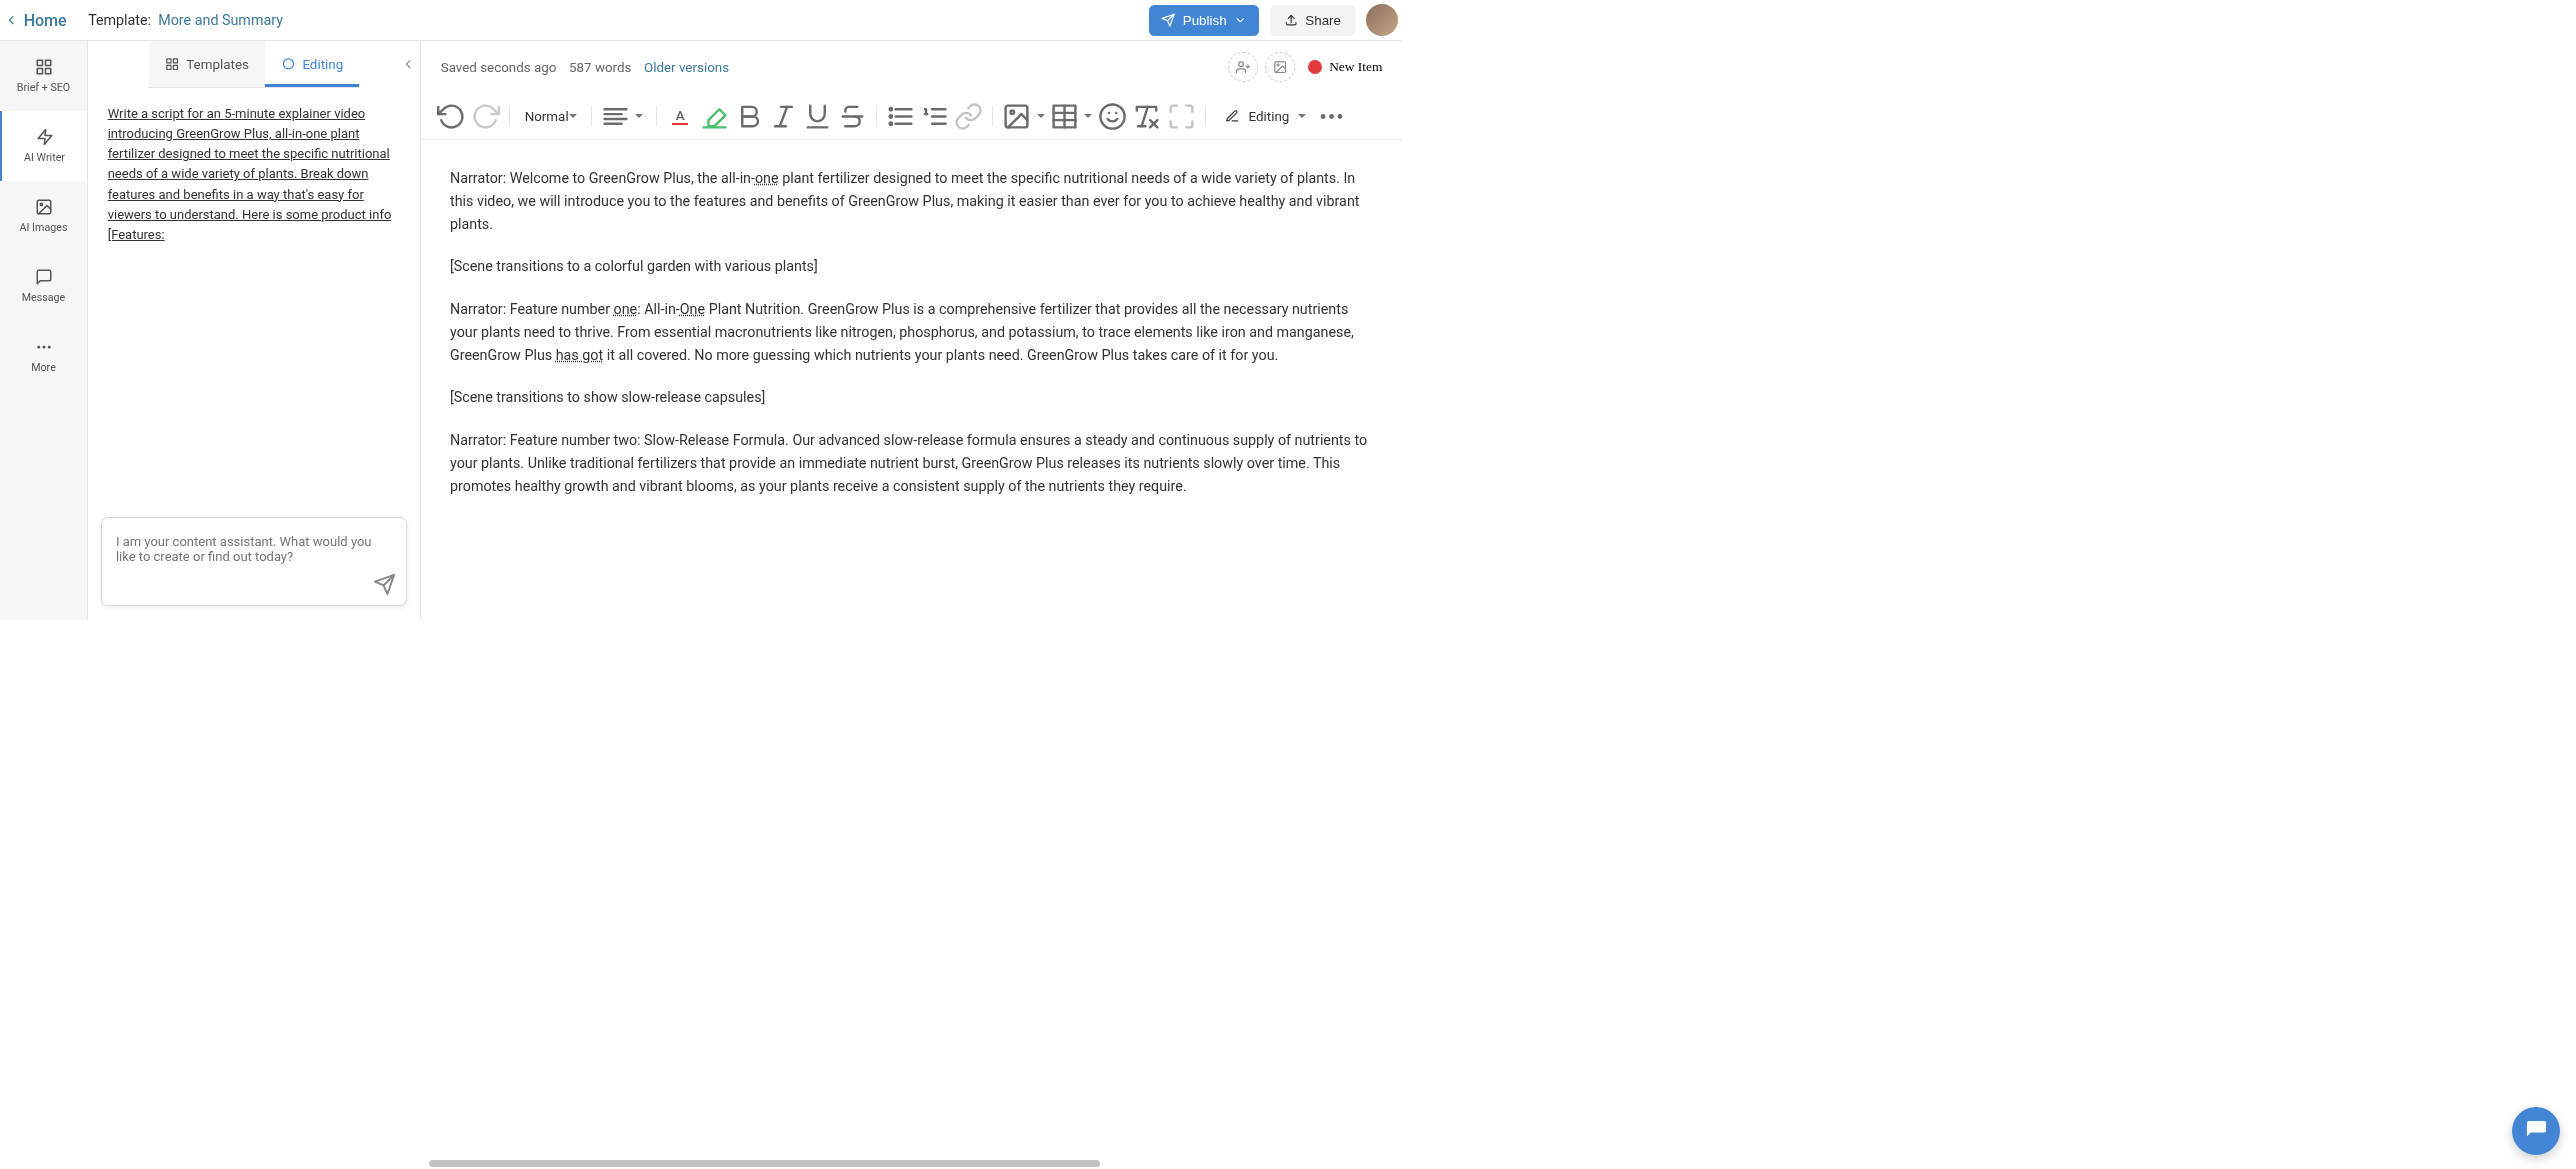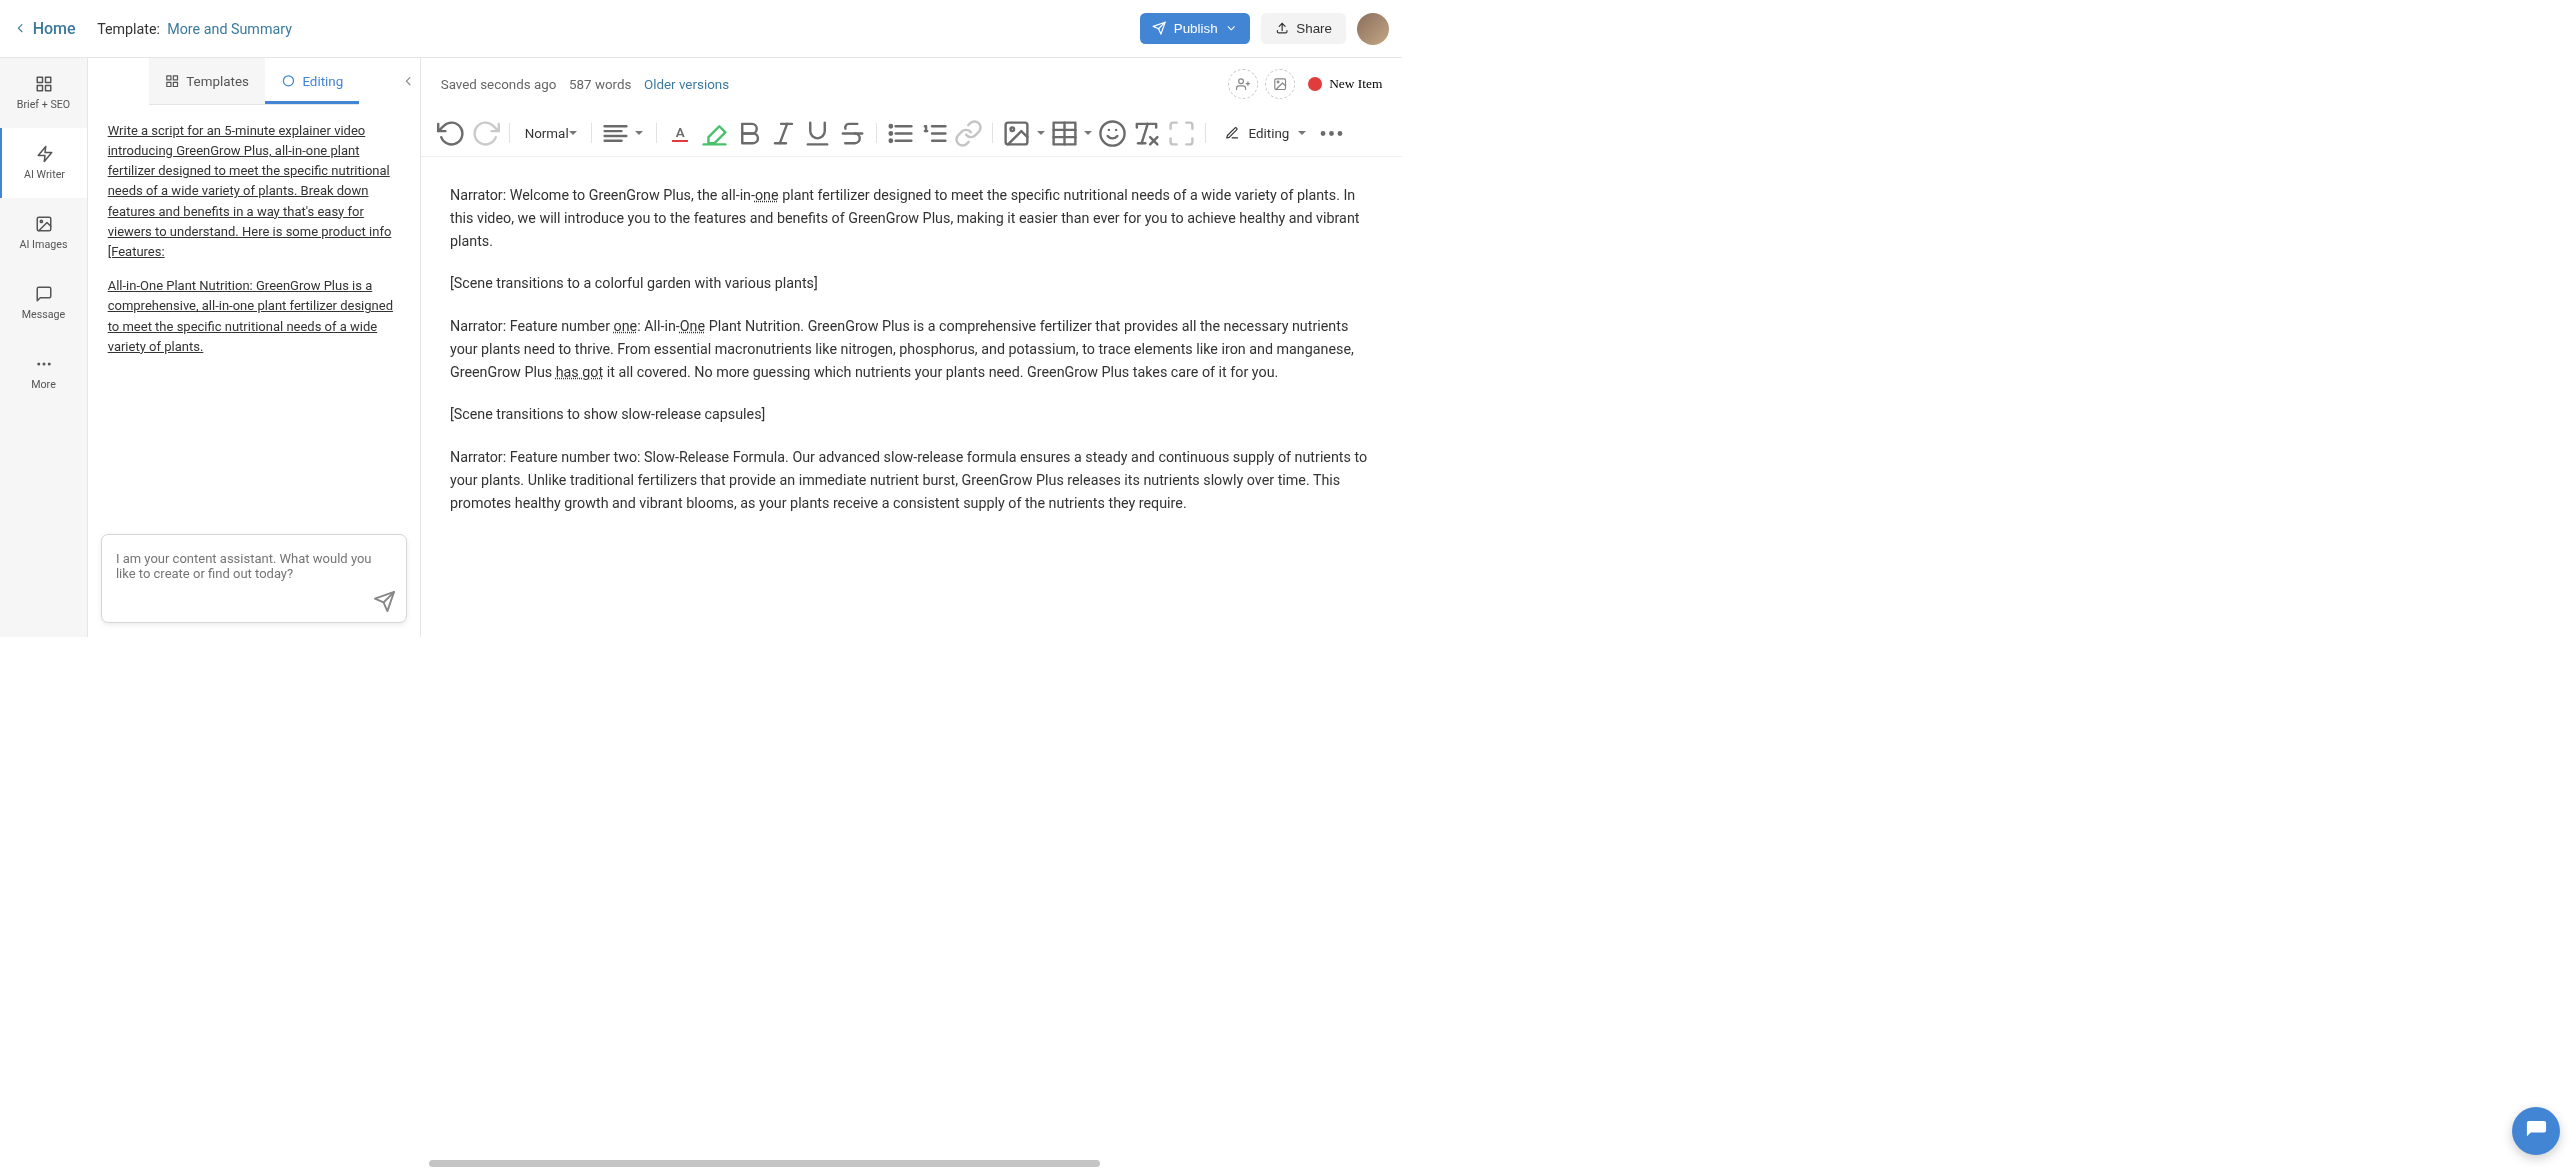--- a/index.html
+++ b/index.html
@@ -1,19 +1,19 @@
 <!DOCTYPE html>
 <html style="font-size:14.3px"><head>
 <meta charset="utf-8">
 <style>
 * { box-sizing: border-box; margin: 0; padding: 0; }
 body { font-family: -apple-system, BlinkMacSystemFont, "Segoe UI", Roboto, sans-serif; background: #fff; color: #333; overflow: hidden; width: 1402px; height: 637px; }
 
 
-.topbar { display: flex; align-items: center; height: 58px; padding: 0 13px; border-bottom: 0.9px solid #e5e5e5; }
+.topbar { display: flex; align-items: center; height: 41px; padding: 0 4px; border-bottom: 0.9px solid #e5e5e5; }
 .home-link { display: flex; align-items: center; gap: 5.4px; color: #3b7a9d; font-size: 16px; font-weight: 500; cursor: pointer; margin-right: 21.5px; }
 .home-link svg { width: 14.3px; height: 14.3px; }
 .template-label { font-size: 14.3px; color: #333; }
 .template-name { color: #3b7a9d; margin-left: 3.6px; }
 .topbar-spacer { flex: 1; }
 .publish-btn { display: flex; align-items: center; gap: 7.2px; background: #4285d4; color: #fff; border: none; border-radius: 5.4px; padding: 8px 12.5px; font-size: 13.4px; font-weight: 500; cursor: pointer; margin-right: 10.7px; }
 .publish-btn svg { width: 14.3px; height: 14.3px; }
 .share-btn { display: flex; align-items: center; gap: 7.2px; background: #f3f3f3; color: #333; border: none; border-radius: 5.4px; padding: 8px 14.3px; font-size: 13.4px; font-weight: 500; cursor: pointer; margin-right: 10.7px; }
 .share-btn svg { width: 14.3px; height: 14.3px; }
 .avatar { width: 32px; height: 32px; border-radius: 50%; background: linear-gradient(135deg, #8a6d5b, #c4a886); }
@@ -173,21 +173,20 @@
       <div class="collapse-btn">
         <svg viewBox="0 0 24 24" style="width:14.3px;height:14.3px">
             <polyline points="15 18 9 12 15 6"></polyline>
           </svg>
       </div>
     </div>
 
     <div class="panel-body">
       <div style="flex:1; overflow:hidden;">
         <p class="prompt-text">Write a script for an 5-minute explainer video introducing GreenGrow Plus, all-in-one plant fertilizer designed to meet the specific nutritional needs of a wide variety of plants. Break down features and benefits in a way that's easy for viewers to understand. Here is some product info [Features:</p>
-        <p class="prompt-text prompt-block">All-in-One Plant Nutrition: GreenGrow Plus is a comprehensive, all-in-one plant fertilizer designed to meet the specific nutritional needs of a wide variety of plants.</p>
       </div>
       <div class="chat-input-wrap">
         <textarea class="chat-input" placeholder="I am your content assistant. What would you like to create or find out today?" style=""></textarea>
         <div class="chat-send">
           <svg viewBox="0 0 24 24">
               <line x1="22" y1="2" x2="11" y2="13"></line>
               <polygon points="22 2 15 22 11 13 2 9 22 2"></polygon>
             </svg>
         </div>
       </div>

